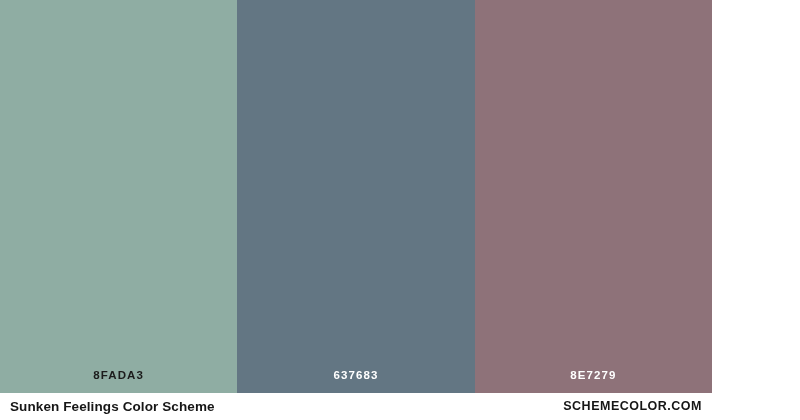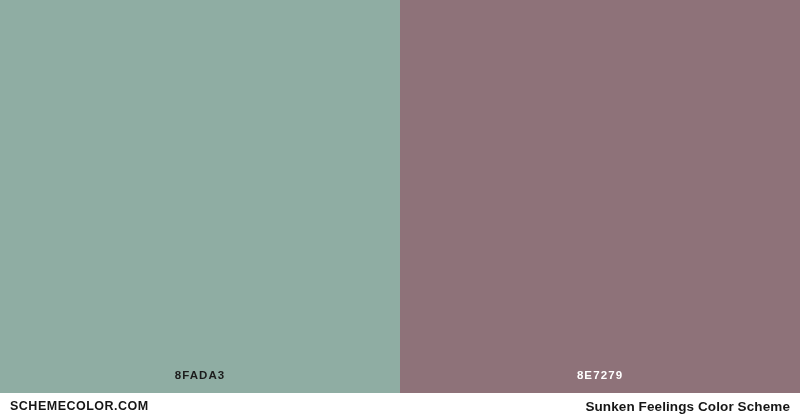--- a/index.html
+++ b/index.html
@@ -8,21 +8,21 @@
     background: #ffffff;
   }
   body {
     width: 800px;
     height: 420px;
     font-family: "Liberation Sans", sans-serif;
     overflow: hidden;
   }
   #palette-page {
     position: relative;
-    width: 800px;
+    width: 712px;
     height: 420px;
     display: flex;
     flex-direction: column;
     background: #ffffff;
   }
   #swatch-strip {
     display: flex;
     flex-direction: row;
     width: 100%;
     height: 393px;
@@ -84,26 +84,29 @@
 <body style="background-color: rgb(255, 255, 255);">
 
 <div id="palette-page">
 
   <div id="swatch-strip">
 
     <div class="swatch" style="background-color: rgb(143, 173, 163);">
       <span class="swatch-hex-label hex-dark">8FADA3</span>
     </div>
 
+    <div class="swatch" style="background-color: rgb(99, 118, 131);">
+      <span class="swatch-hex-label hex-light">637683</span>
+    </div>
 
 
     <div class="swatch" style="background-color: rgb(142, 114, 121);">
       <span class="swatch-hex-label hex-light">8E7279</span>
     </div>
 
   </div>
 
   <div id="footer-bar">
+    <span id="scheme-title">Sunken Feelings Color Scheme</span>
     <span id="site-brand">SCHEMECOLOR.COM</span>
-    <span id="scheme-title">Sunken Feelings Color Scheme</span>
   </div>
 
 </div>
 
 </body></html>

